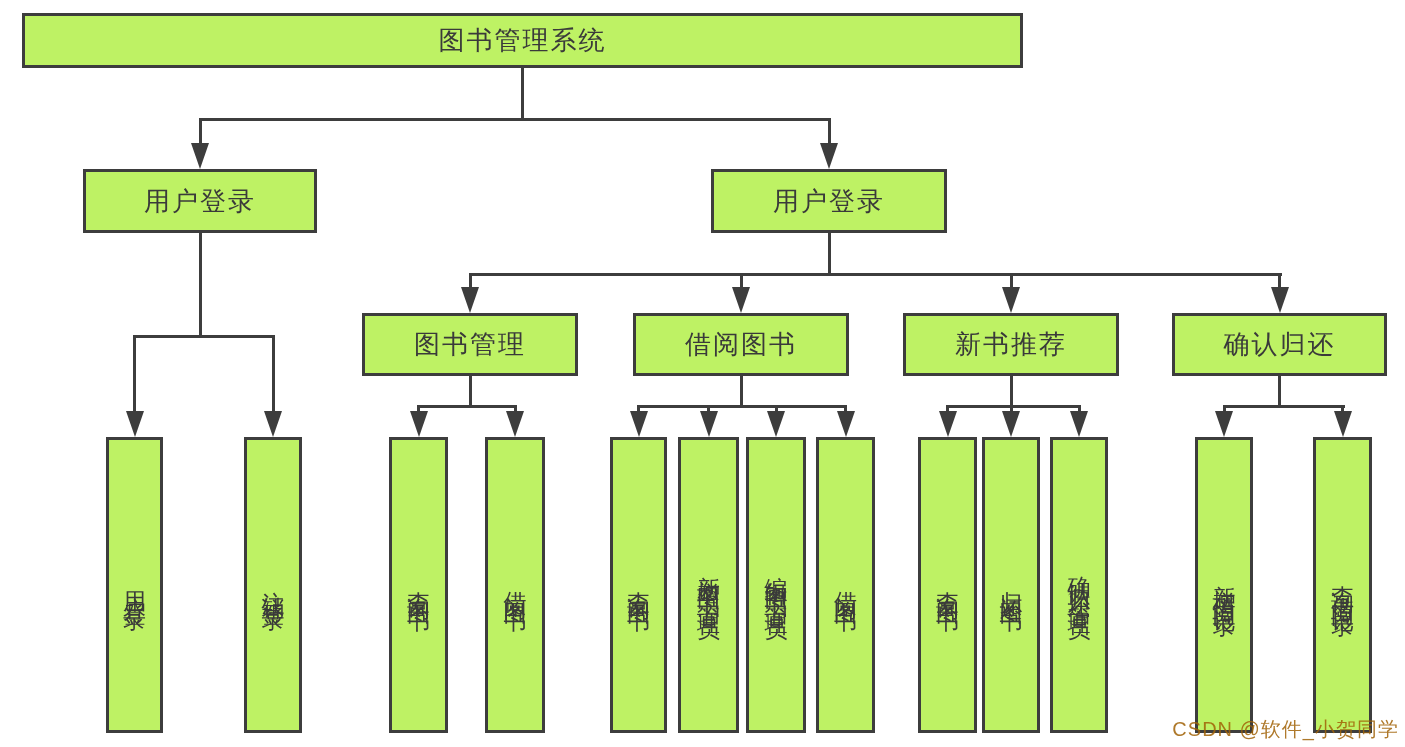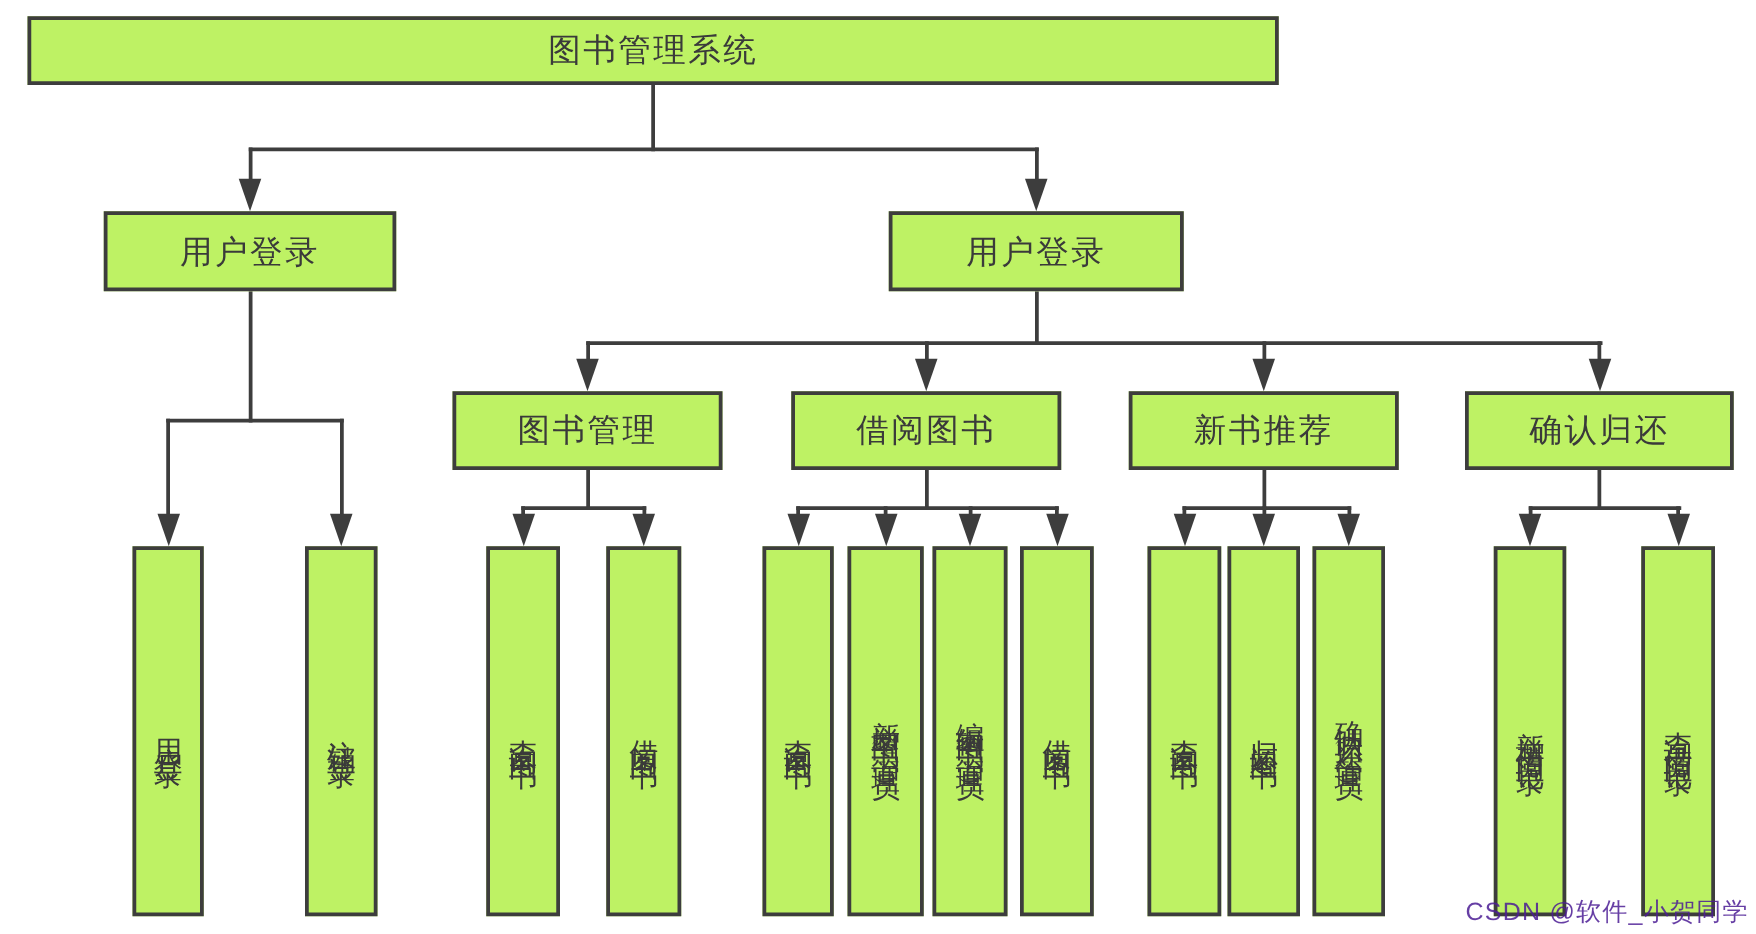--- a/index.html
+++ b/index.html
@@ -38,21 +38,21 @@
     width: 0; height: 0;
     border-left: 9px solid transparent;
     border-right: 9px solid transparent;
     border-top: 26px solid #3d3d3d;
   }
   .watermark {
     position: absolute;
     right: 6px;
     bottom: 4px;
     font-size: 20px;
-    color: #4c1d95;
+    color: #a16207;
     letter-spacing: 1px;
     opacity: 0.85;
     white-space: nowrap;
   }
 </style>
 </head>
 <body>
 
 <div id="canvas">
   <div id="connectors">

